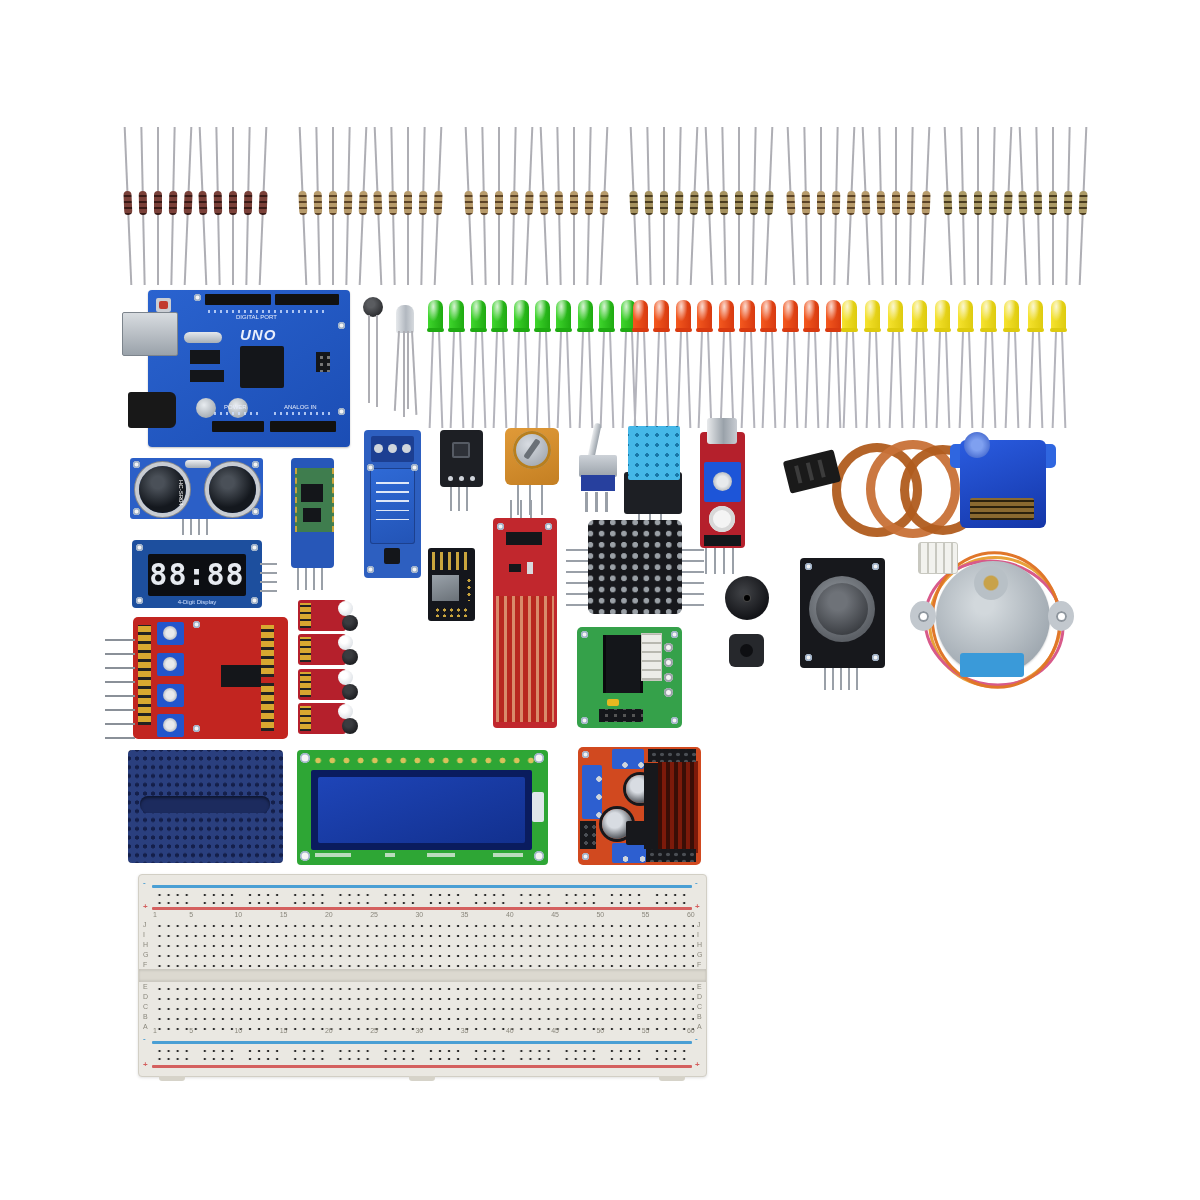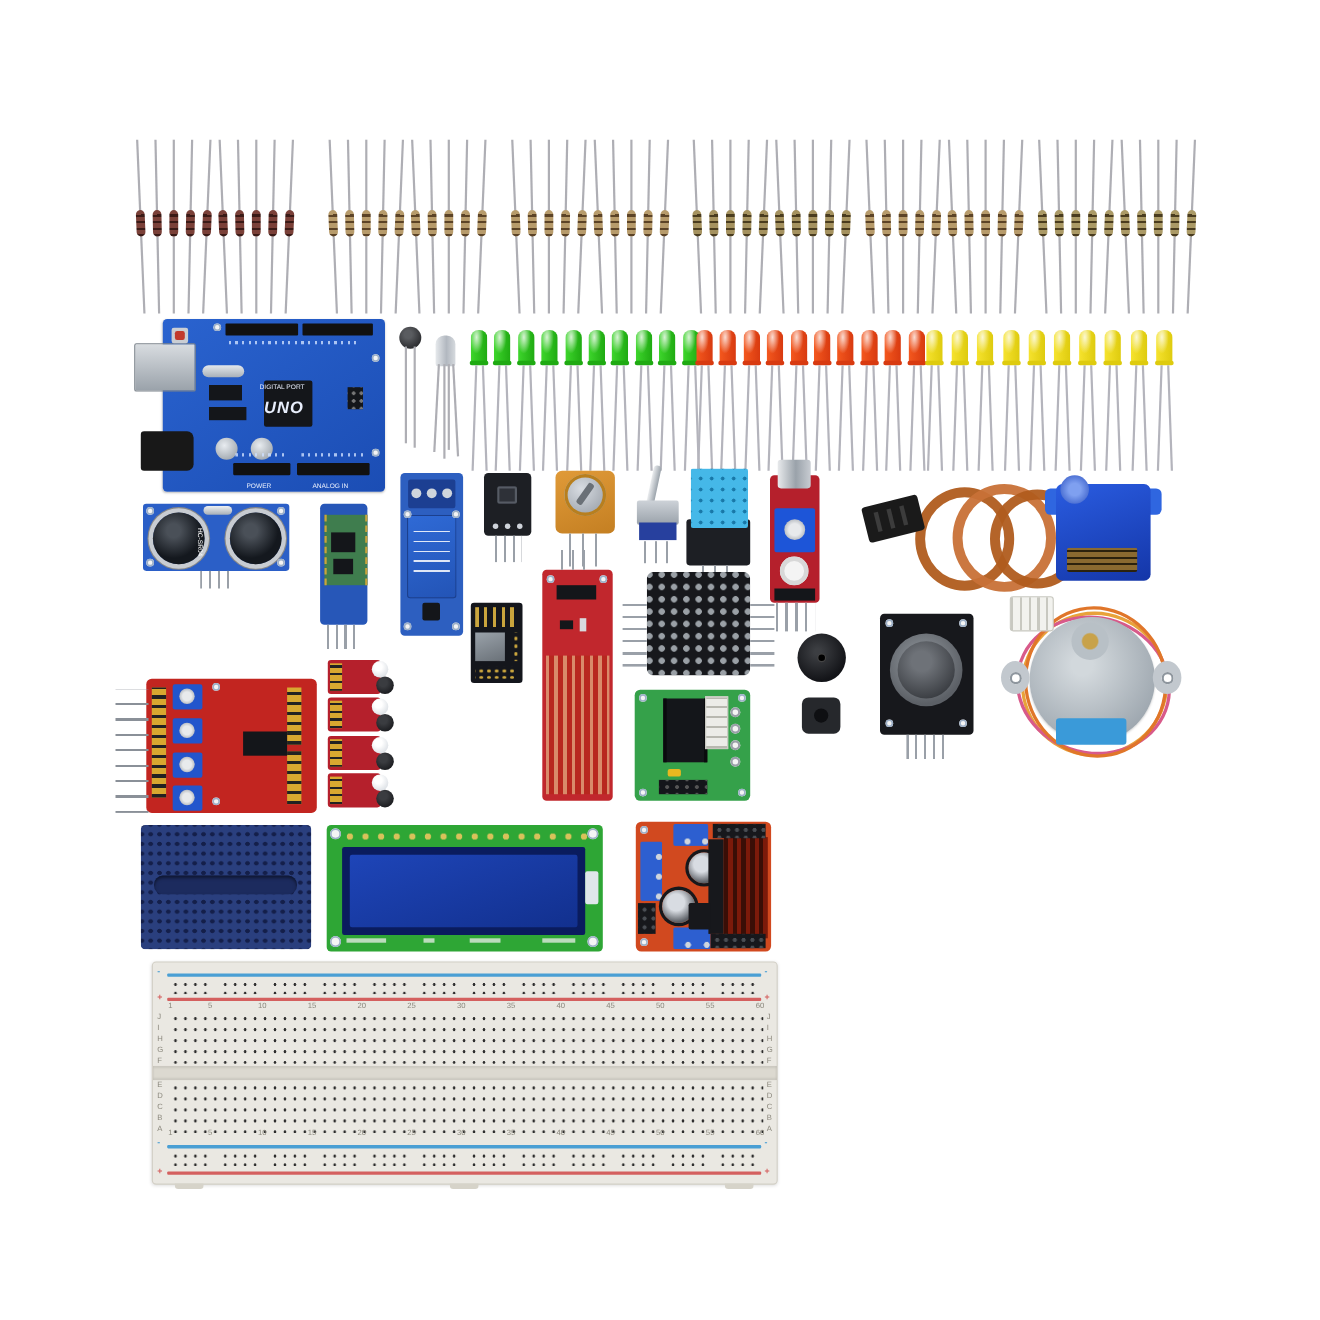--- a/index.html
+++ b/index.html
@@ -30,21 +30,21 @@
   .uno .hdr{position:absolute;height:11px;background:#111;border-radius:1px;}
   .uno .usb{position:absolute;left:-26px;top:22px;width:54px;height:42px;background:linear-gradient(180deg,#d8dce0,#9aa2aa);border:1px solid #7c848c;border-radius:2px;}
   .uno .jack{position:absolute;left:-20px;top:102px;width:48px;height:36px;background:#181818;border-radius:3px 6px 6px 3px;}
   .uno .reset{position:absolute;left:8px;top:8px;width:15px;height:14px;background:#caced4;border-radius:2px;}
   .uno .reset:after{content:"";position:absolute;left:3px;top:3px;width:9px;height:8px;background:#c23a2e;border-radius:2px;}
   .uno .xtal{position:absolute;left:36px;top:42px;width:38px;height:11px;background:linear-gradient(180deg,#e4e8ec,#a8b0b8);border-radius:6px;}
   .uno .mcu{position:absolute;left:92px;top:56px;width:44px;height:42px;background:#14161a;border-radius:2px;}
   .uno .chip{position:absolute;background:#14161a;}
   .uno .cap{position:absolute;width:20px;height:20px;border-radius:50%;background:radial-gradient(circle at 40% 35%,#e8ecf0,#8e969e);}
   .uno .silk{position:absolute;background:repeating-linear-gradient(90deg,#cfe0ff 0 2px,transparent 2px 6px);height:3px;opacity:.8;}
-  .uno-txt{position:absolute;color:#e8eefc;font-weight:bold;margin-top:36px;}
+  .uno-txt{position:absolute;color:#e8eefc;font-weight:bold;}
 
   
   .sr04{left:130px;top:458px;width:133px;height:61px;background:#2b5fc7;border-radius:3px;}
   .sr04 .eye{position:absolute;top:8px;width:47px;height:47px;border-radius:50%;background:radial-gradient(circle at 40% 35%,#4a5058 15%,#14181e 60%);box-shadow:0 0 0 4px #c8ccd2,0 0 0 5px #888;}
   .sr04 .xtal{position:absolute;left:55px;top:2px;width:26px;height:8px;background:linear-gradient(180deg,#eef0f2,#a6aeb6);border-radius:4px;}
 
   
   .tm1637{left:132px;top:540px;width:130px;height:68px;background:#1d4f9e;border-radius:4px;}
   .tm1637 .screen{position:absolute;left:16px;top:14px;width:98px;height:42px;background:#0c0e12;border-radius:2px;color:#e6eaf0;font-family:"DejaVu Sans Mono",monospace;font-weight:bold;font-size:30px;line-height:42px;text-align:center;letter-spacing:1px;}
   .tm1637 .cap7{position:absolute;left:0;right:0;bottom:3px;text-align:center;color:#cfe0ff;font-size:6px;}
@@ -668,20 +668,29 @@
     <div class="eye" style="left:79px;"></div>
     <div class="xtal"></div>
     <div class="tinytext" style="left:54px;top:22px;transform:rotate(90deg);transform-origin:left top;">HC-SR04</div>
     <div class="hole sm" style="left:3px;top:3px;"></div>
     <div class="hole sm" style="left:122px;top:3px;"></div>
     <div class="hole sm" style="left:3px;top:50px;"></div>
     <div class="hole sm" style="left:122px;top:50px;"></div>
     <div class="pins-v" style="left:52px;top:61px;width:30px;height:16px;"></div>
   </div>
 
+  <div class="abs tm1637">
+    <div class="screen">88:88</div>
+    <div class="cap7">4-Digit Display</div>
+    <div class="hole sm" style="left:4px;top:4px;"></div>
+    <div class="hole sm" style="left:119px;top:4px;"></div>
+    <div class="hole sm" style="left:4px;top:57px;"></div>
+    <div class="hole sm" style="left:119px;top:57px;"></div>
+    <div class="pins-h" style="left:128px;top:18px;width:17px;height:34px;background:repeating-linear-gradient(0deg,#9aa0a8 0 2px,transparent 2px 9px);"></div>
+  </div>
 
   <div class="abs hc05">
     <div class="sub"></div>
     <div class="ic" style="left:10px;top:26px;width:22px;height:18px;"></div>
     <div class="ic" style="left:12px;top:50px;width:18px;height:14px;"></div>
     <div class="pins-v" style="left:6px;top:110px;width:32px;height:22px;"></div>
   </div>
 
   <div class="abs relay">
     <div class="term">

